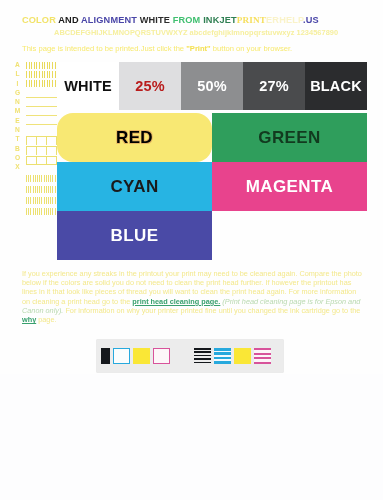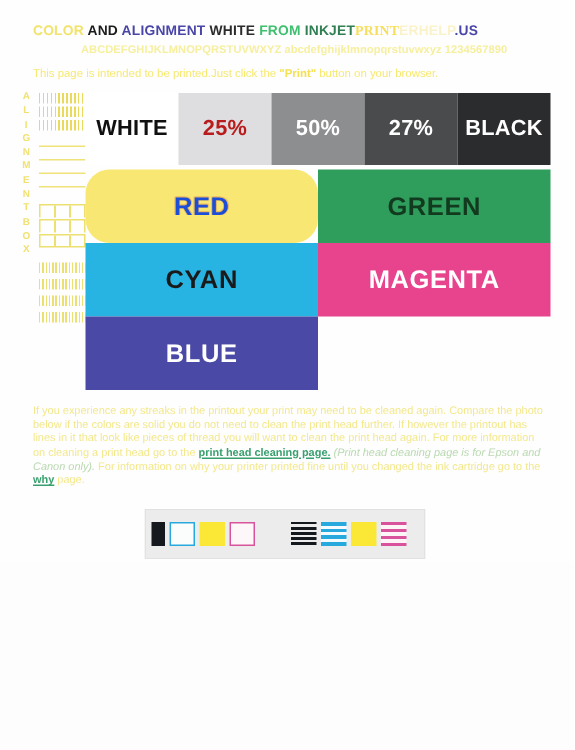--- a/index.html
+++ b/index.html
@@ -157,21 +157,21 @@
   }
   .color-cell {
     display: flex;
     align-items: center;
     justify-content: center;
     font-size: 17px;
     font-weight: bold;
     letter-spacing: 0.4px;
   }
   .outlined {
-    color: #1d4ed8;
+    color: #000000;
     text-shadow:
       -0.6px -0.6px 0 #e8b863, 0.6px -0.6px 0 #e8b863,
       -0.6px  0.6px 0 #e8b863, 0.6px  0.6px 0 #e8b863;
     border-radius: 16px;
   }
 
   
   .body-text {
     position: absolute;
     left: 22px;

